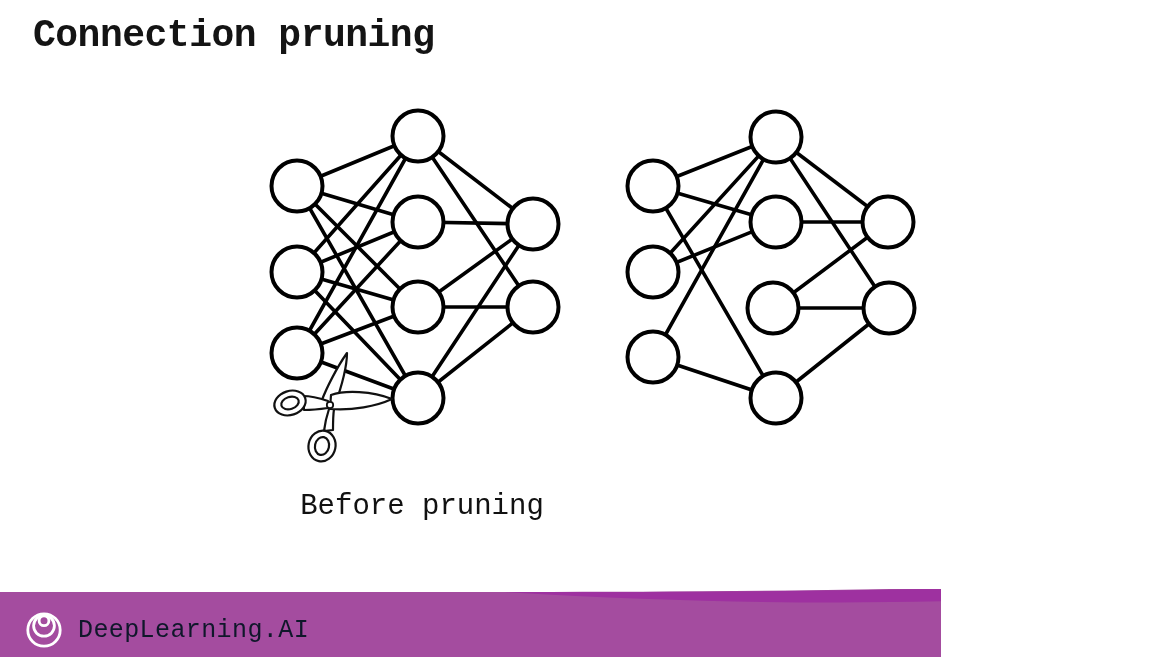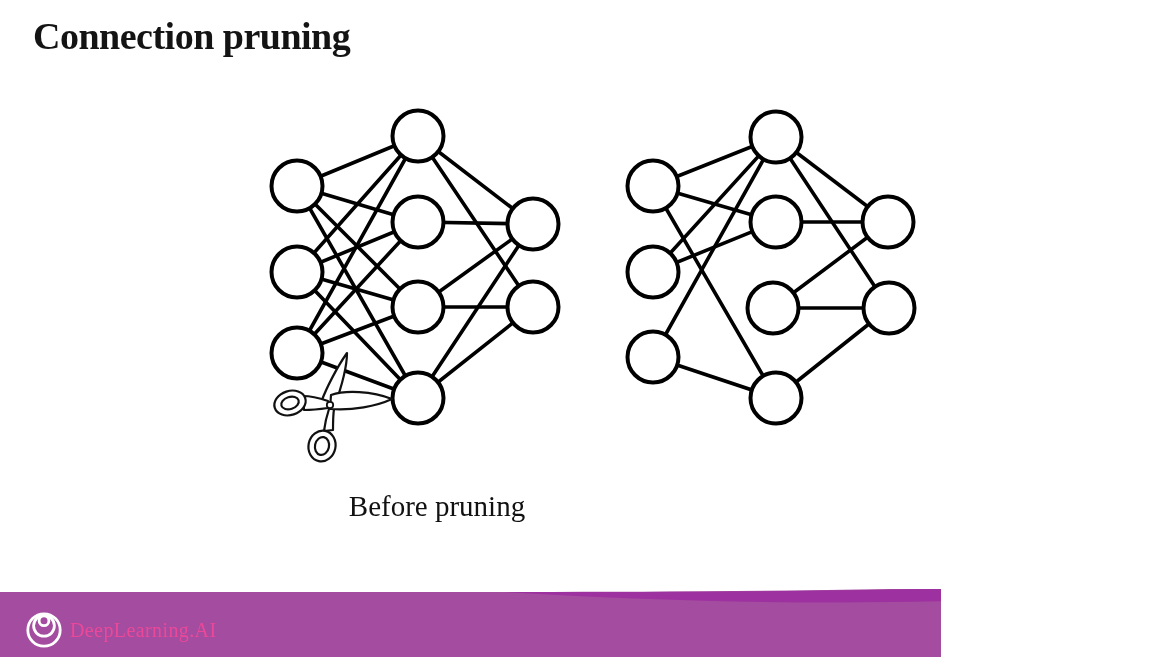--- a/index.html
+++ b/index.html
@@ -1,28 +1,28 @@
 <!DOCTYPE html>
 <html><head>
 <meta charset="utf-8">
 <style>
   html,body{margin:0;padding:0;background:#fff;}
   .slide{position:relative;width:941px;height:657px;background:#ffffff;overflow:hidden;
-         font-family:Liberation Serif, serif;}
+         font-family:Liberation Mono, monospace;}
   .title{position:absolute;left:33px;top:14px;font-size:38px;font-weight:600;
          color:#141414;letter-spacing:-0.5px;}
   .net-label{position:absolute;transform:translateX(-50%);font-size:29px;font-weight:400;
          color:#111;white-space:nowrap;}
-  #label-before{left:437px;top:490px;}
+  #label-before{left:422px;top:490px;}
   #label-after{left:793px;top:495px;}
   #diagram{position:absolute;left:0;top:0;}
   .footer{position:absolute;left:0;top:589px;width:1153px;height:68px;}
   .footer svg.waves{position:absolute;left:0;top:0;}
   .brand{position:absolute;left:25px;top:22px;display:flex;align-items:center;height:38px;}
-  .brand-text{color:#ec4899;font-size:20px;font-weight:500;letter-spacing:0.4px;margin-left:7px;}
+  .brand-text{color:#0f172a;font-size:25px;font-weight:500;letter-spacing:0.4px;margin-left:15px;}
 </style>
 </head>
 <body>
 
 <div class="slide">
 
   <div class="title">Connection pruning</div>
 
   <svg id="diagram" width="1153" height="585" viewBox="0 0 1153 585">
     <g id="net-before">

